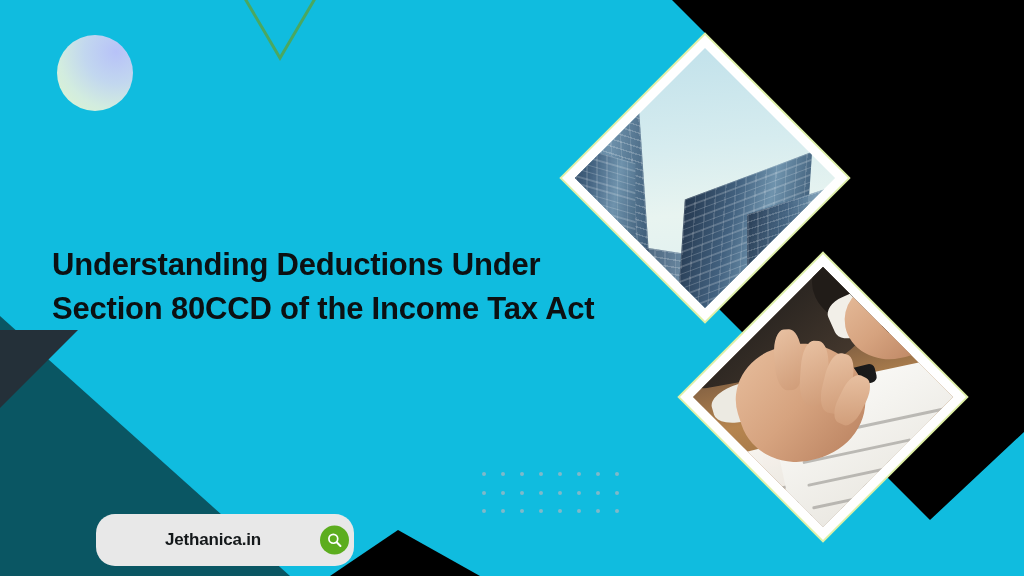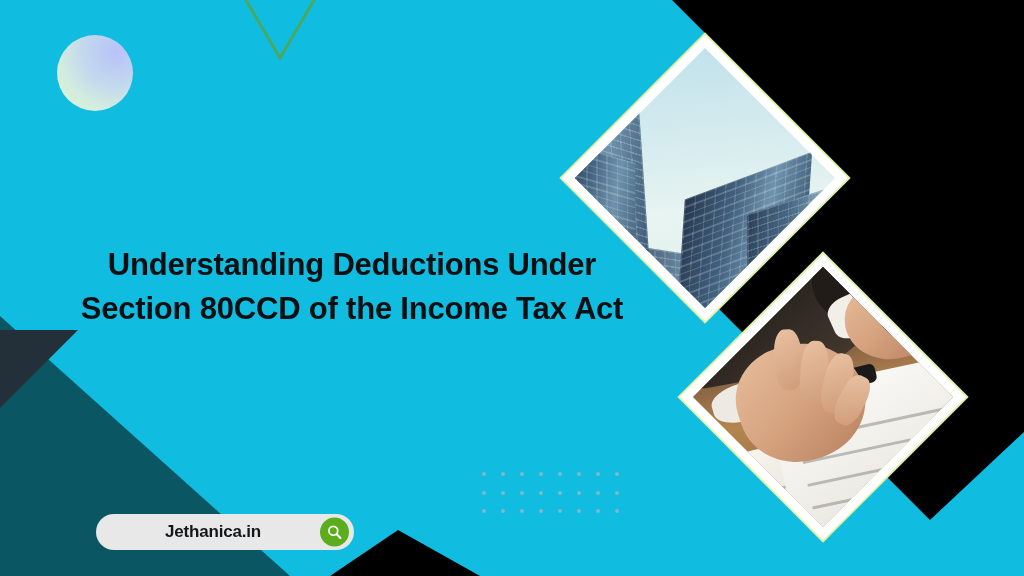--- a/index.html
+++ b/index.html
@@ -9,21 +9,20 @@
     background: #ffffff;
   }
 
   #banner {
     position: relative;
     width: 1024px;
     height: 576px;
     overflow: hidden;
     background: #10bcdf;
     font-family: "Liberation Sans", sans-serif;
-    text-align: center;
     -webkit-font-smoothing: antialiased;
   }
 
   
   .shape { position: absolute; }
 
   
   .black-wedge {
     left: 0; top: 0; width: 1024px; height: 576px;
     background: #000000;
@@ -199,21 +198,21 @@
     font-weight: 700;
     line-height: 1.42;
     letter-spacing: -0.2px;
     white-space: pre-line;
   }
 
   
   .site-badge {
     position: absolute;
     left: 96px; top: 514px;
-    height: 36px;
+    height: 52px;
     min-width: 258px;
     background: #e8e8e8;
     border-radius: 19px;
     display: flex;
     align-items: center;
     justify-content: center;
     padding: 0 48px 0 24px;
     box-sizing: border-box;
   }
   .site-badge .label {

